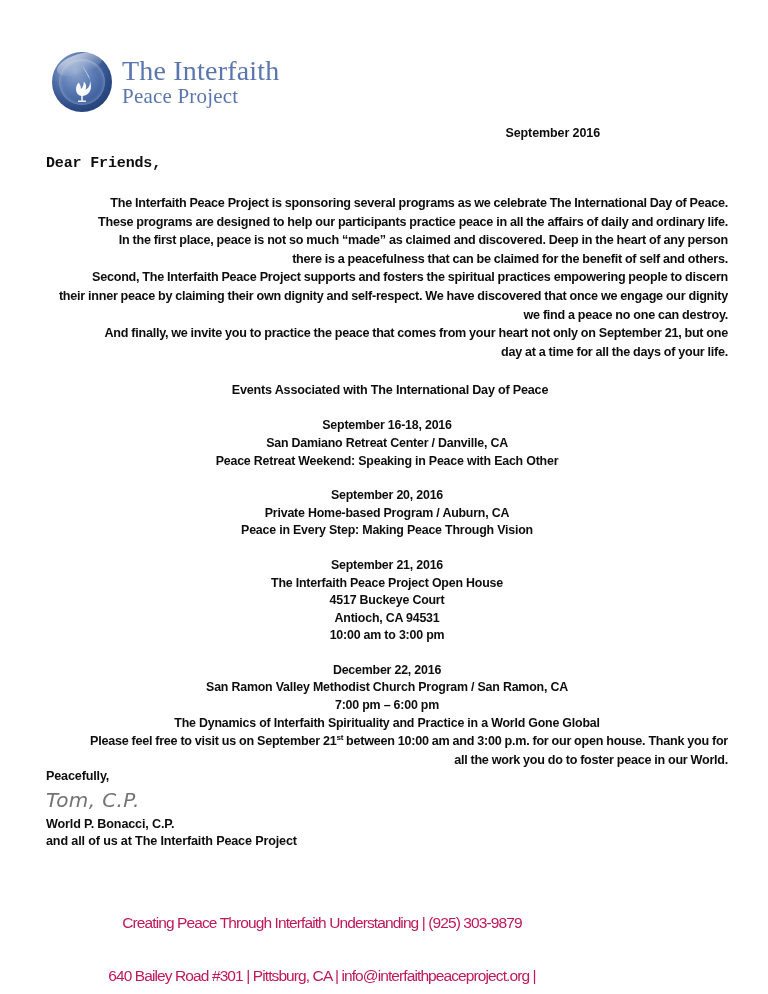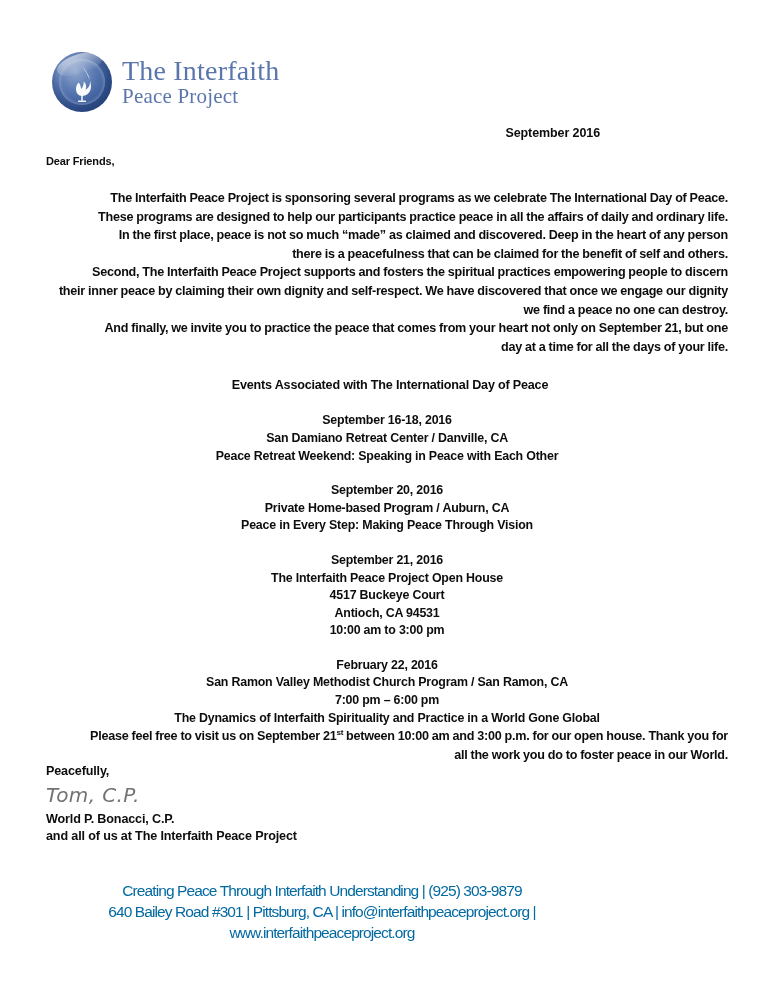--- a/index.html
+++ b/index.html
@@ -94,24 +94,25 @@
   }
 
   
   .body-area {
     position: absolute;
     left: 46px;
     top: 155px;
     width: 682px;
   }
   .salutation {
-    font-size: 11px;
+    font-size: 15px;
     font-weight: bold;
     letter-spacing: -0.15px;
     margin: 0 0 22px 0;
+    font-family: Liberation Mono, monospace;
   }
   p.para {
     font-size: 12.6px;
     font-weight: bold;
     letter-spacing: -0.25px;
     line-height: 18.6px;
     margin: 0;
     text-indent: 42px;
     text-align: right;
     word-spacing: -0.2px;
@@ -178,21 +179,22 @@
     right: 0;
     top: 880px;
     text-align: center;
   }
   .footer div {
     font-family: "Liberation Sans", sans-serif;
     font-size: 15.5px;
     font-weight: normal;
     letter-spacing: -0.9px;
     line-height: 21px;
-    color: #0369a1;
+    color: #be185d;
+    margin-top: 32px;
   }
 
   sup {
     font-size: 0.64em;
     vertical-align: super;
     line-height: 0;
   }
 </style>
 </head>
 <body>
@@ -244,21 +246,21 @@
 
       <div class="event">
         <div>September 21, 2016</div>
         <div>The Interfaith Peace Project Open House</div>
         <div>4517 Buckeye Court</div>
         <div>Antioch, CA  94531</div>
         <div>10:00 am to 3:00 pm</div>
       </div>
 
       <div class="event">
-        <div>February 22, 2016</div>
+        <div>December 22, 2016</div>
         <div>San Ramon Valley Methodist Church Program / San Ramon, CA</div>
         <div>7:00 pm – 6:00 pm</div>
         <div>The Dynamics of Interfaith Spirituality and Practice in a World Gone Global</div>
       </div>
 
 
     </div>
 
     <p class="para closing-para"><span>Please feel free to visit us on September 21</span><sup>st</sup><span> between 10:00 am and 3:00 p.m. for our open house.  Thank you for all the work you do to foster peace in our World.</span></p>
 

